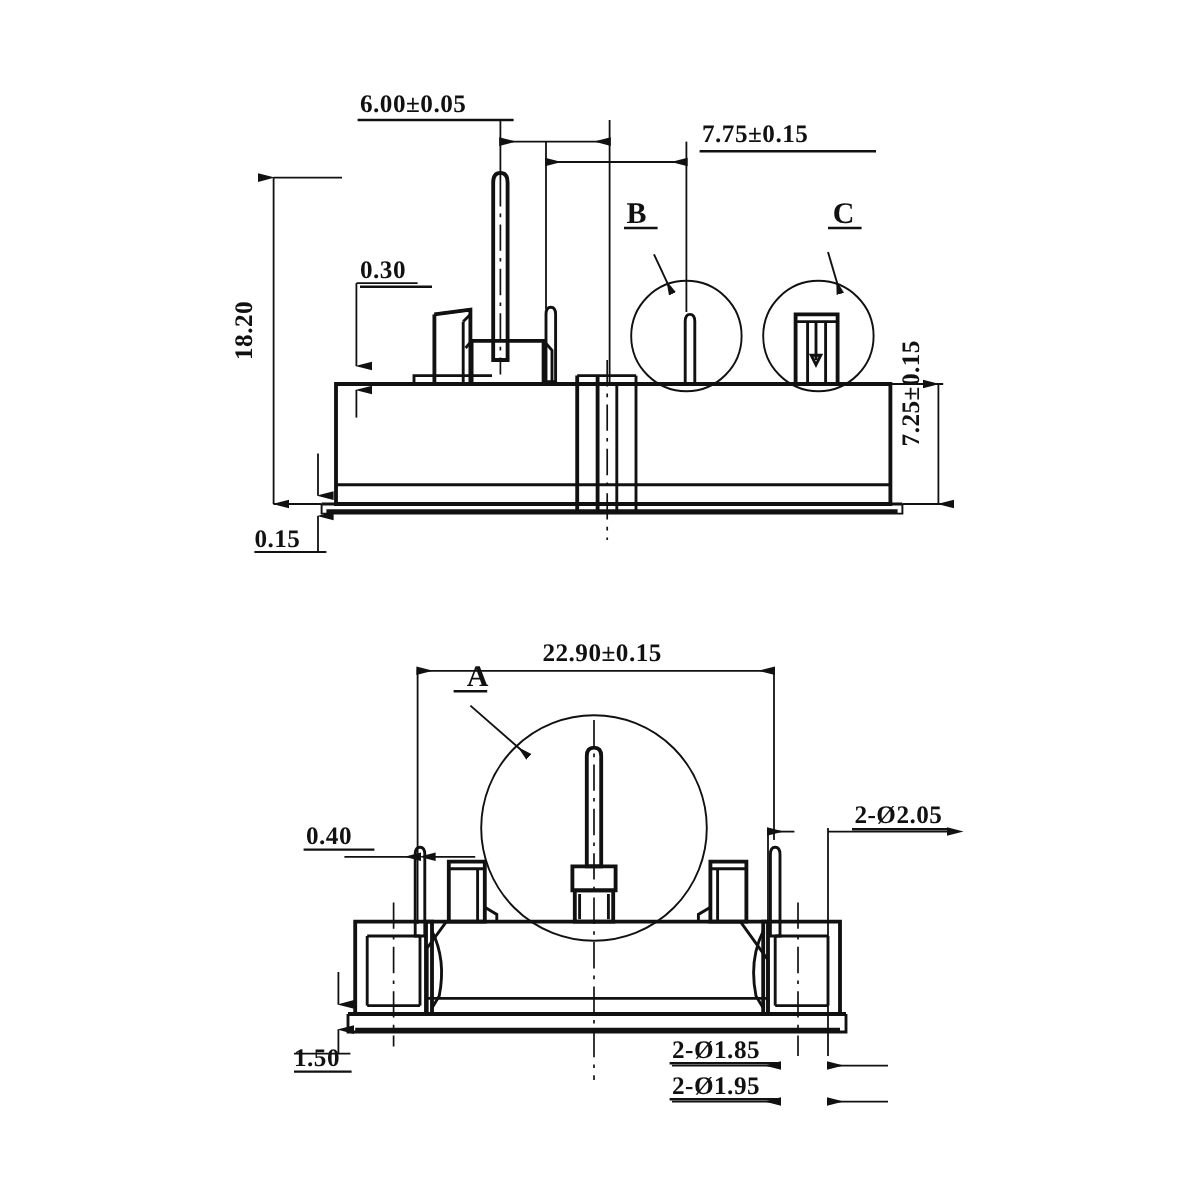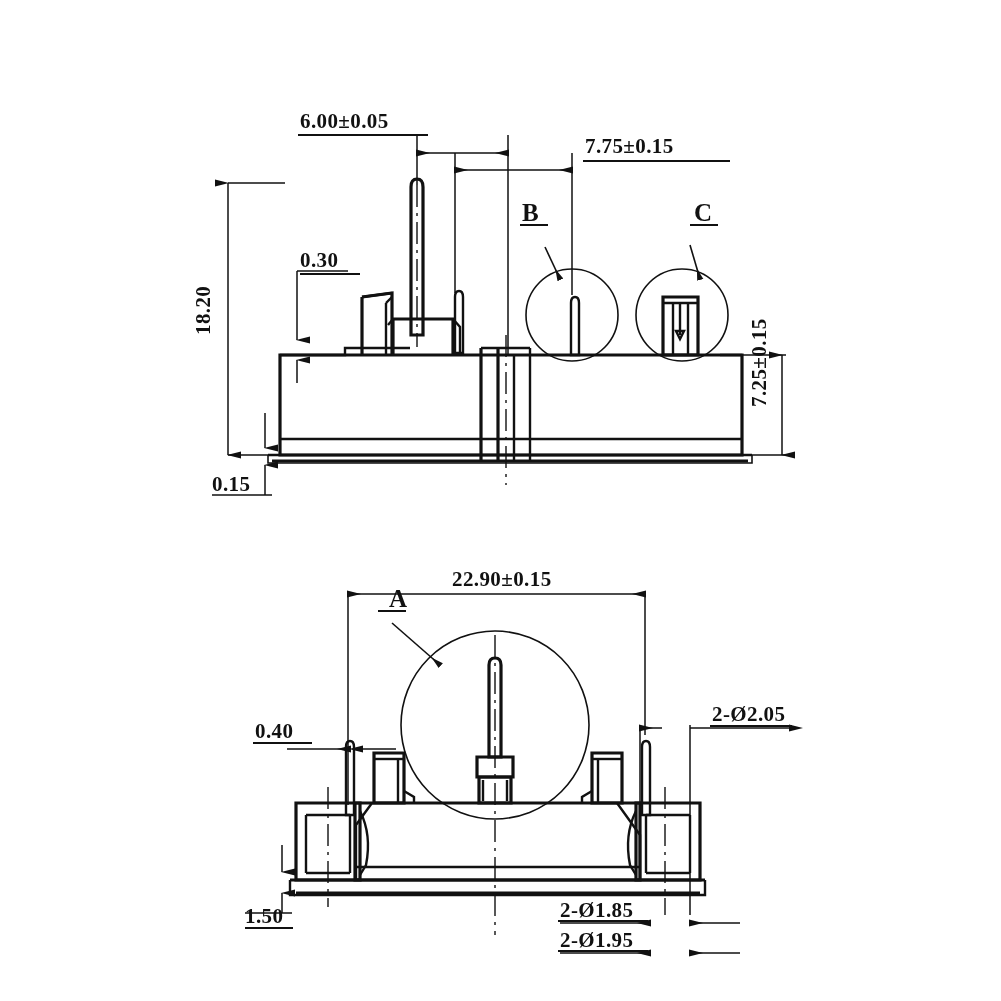--- a/index.html
+++ b/index.html
@@ -11,21 +11,20 @@
     width: 1001px;
     height: 1001px;
     font-family: "Liberation Serif", serif;
     overflow: hidden;
   }
   #drawing-root {
     position: relative;
     width: 1001px;
     height: 757px;
     background: #e5e5e5;
-    margin-top: 35px;
   }
   svg#cad {
     display: block;
     width: 1001px;
     height: 1001px;
   }
   .ln {
     stroke: #111111;
     fill: none;
     stroke-linecap: butt;

